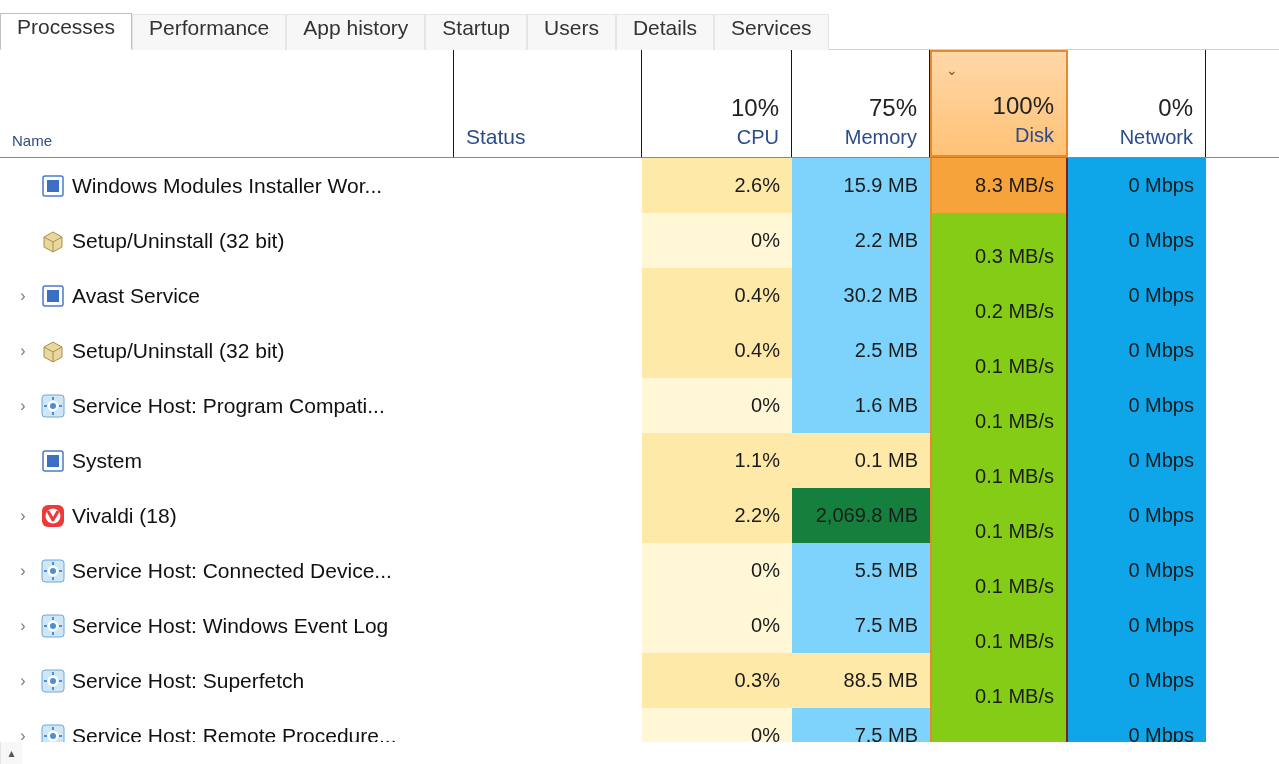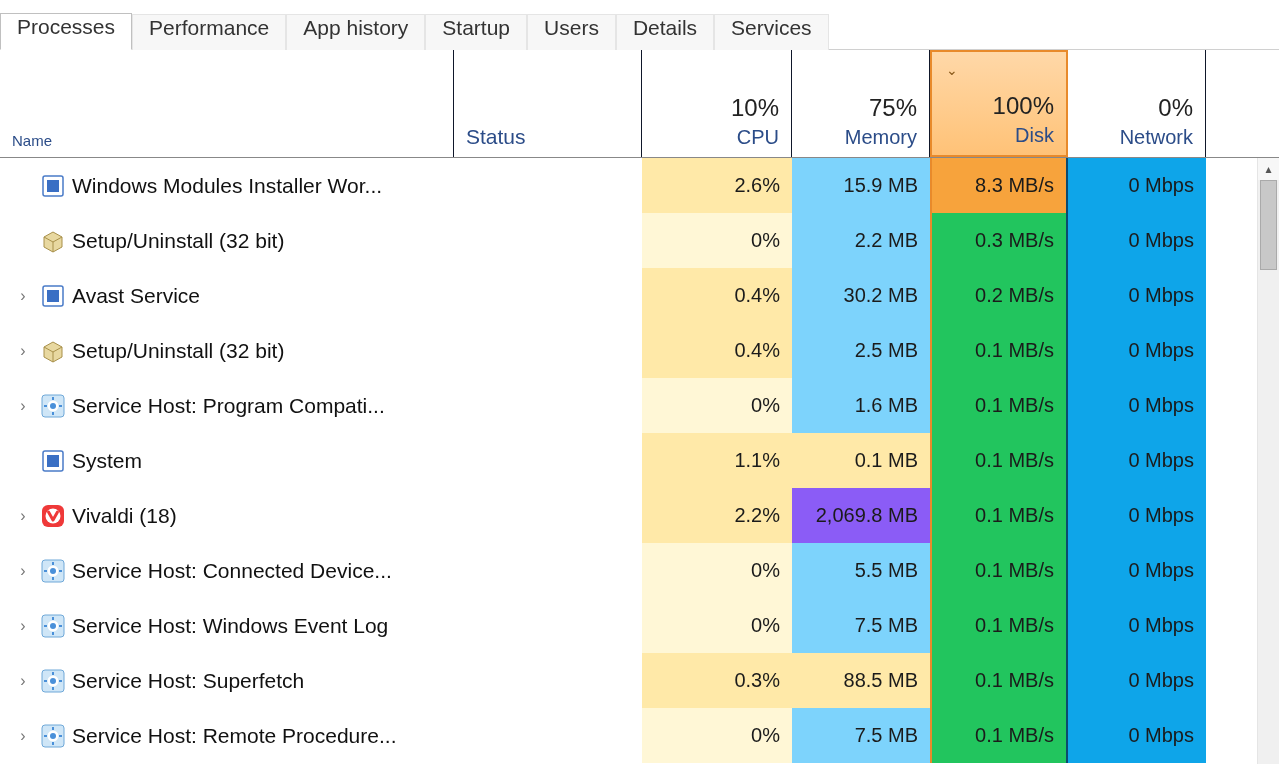--- a/index.html
+++ b/index.html
@@ -71,20 +71,21 @@
     top: 10px;
     left: 14px;
     font-size: 14px;
     color: #8a5a1a;
   }
 
   
   .body {
     display: flex;
     height: calc(764px - 50px - 108px);
+    flex-direction: column;
   }
   .rows {
     flex: 1;
     overflow: hidden;
   }
   .scrollbar {
     width: 22px;
     background: #f0f0f0;
     position: relative;
     border-left: 1px solid #e5e5e5;
@@ -127,26 +128,26 @@
     width: 26px; height: 26px;
     display:flex; align-items:center; justify-content:center;
     flex-shrink:0;
   }
 
   
   .h-cpu-lo { background:#fff7d6; }
   .h-cpu-md { background:#ffe9a8; }
   .h-mem-lo { background:#7dd3fc; }
   .h-mem-md { background:#ffe9a8; }
-  .h-mem-hi { background:#8b5cf6; }
-  .h-disk-lo{ background:#22c55e; }
+  .h-mem-hi { background:#15803d; }
+  .h-disk-lo{ background:#84cc16;align-items:flex-end; }
   .h-disk-hi{ background:#f7a33c; }
   .h-net-lo { background:#0ea5e9; }
 
-  .disk-col { border-left:2px solid #e88a2b; border-right:2px solid #0c4a6e; }
+  .disk-col { border-left:2px solid #e88a2b; border-right:2px solid #7f1d1d; }
 
   
   svg { display:block; }
 </style>
 </head>
 <body>
 
 <div class="tabstrip">
   <div class="tab active">Processes</div>
   <div class="tab">Performance</div>

